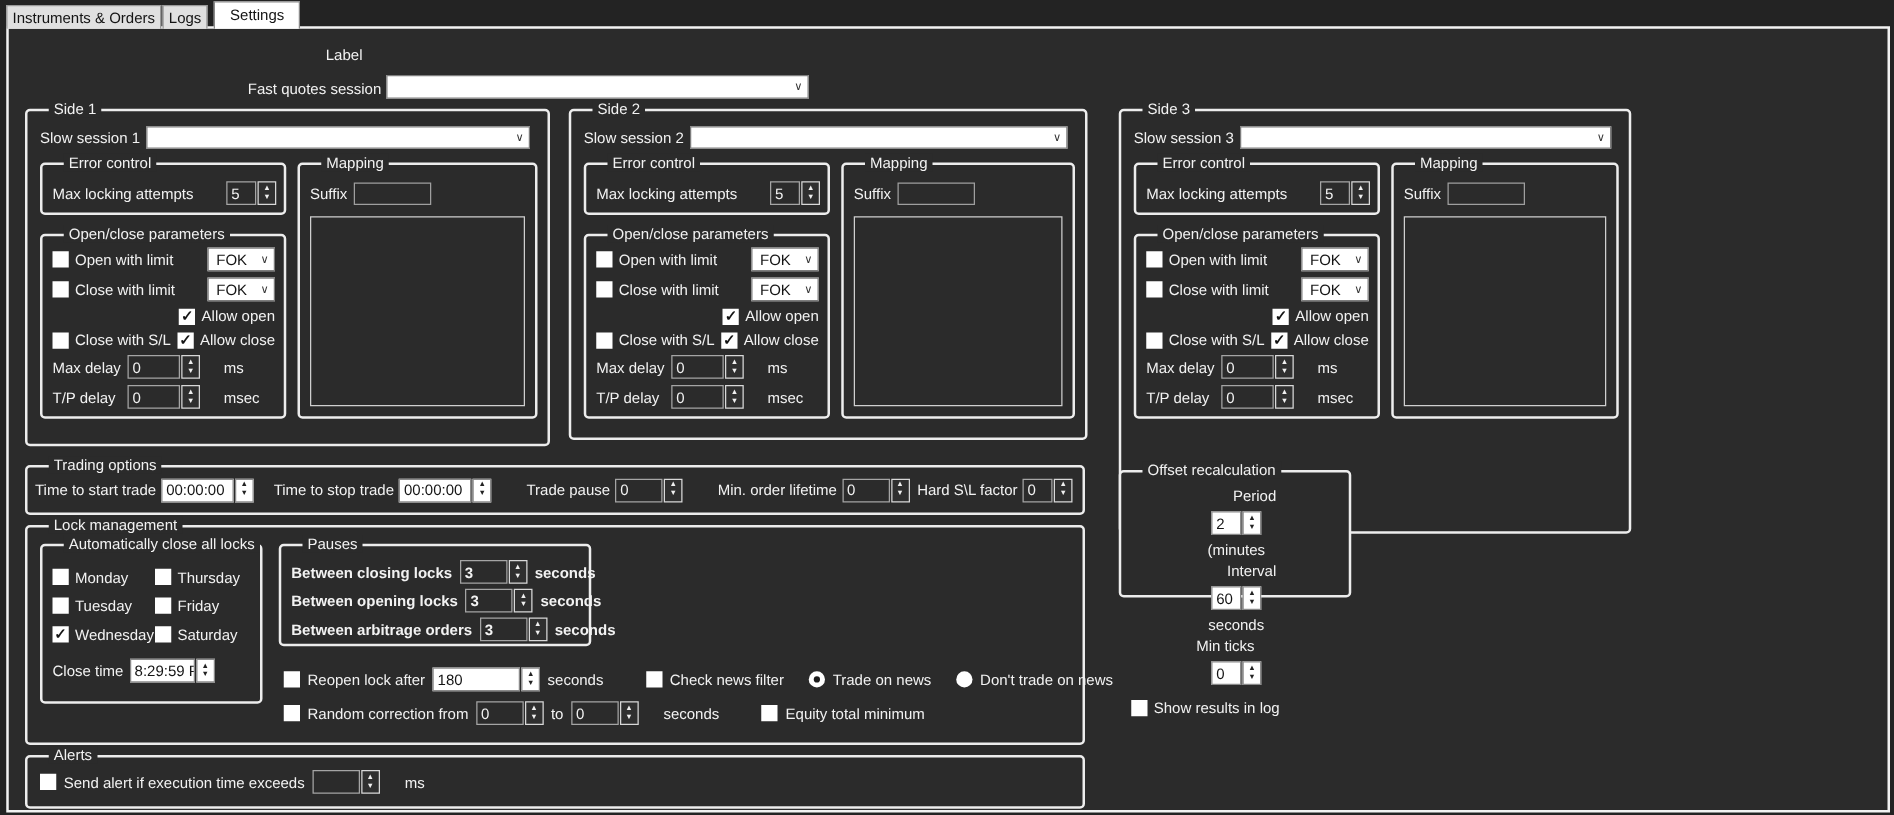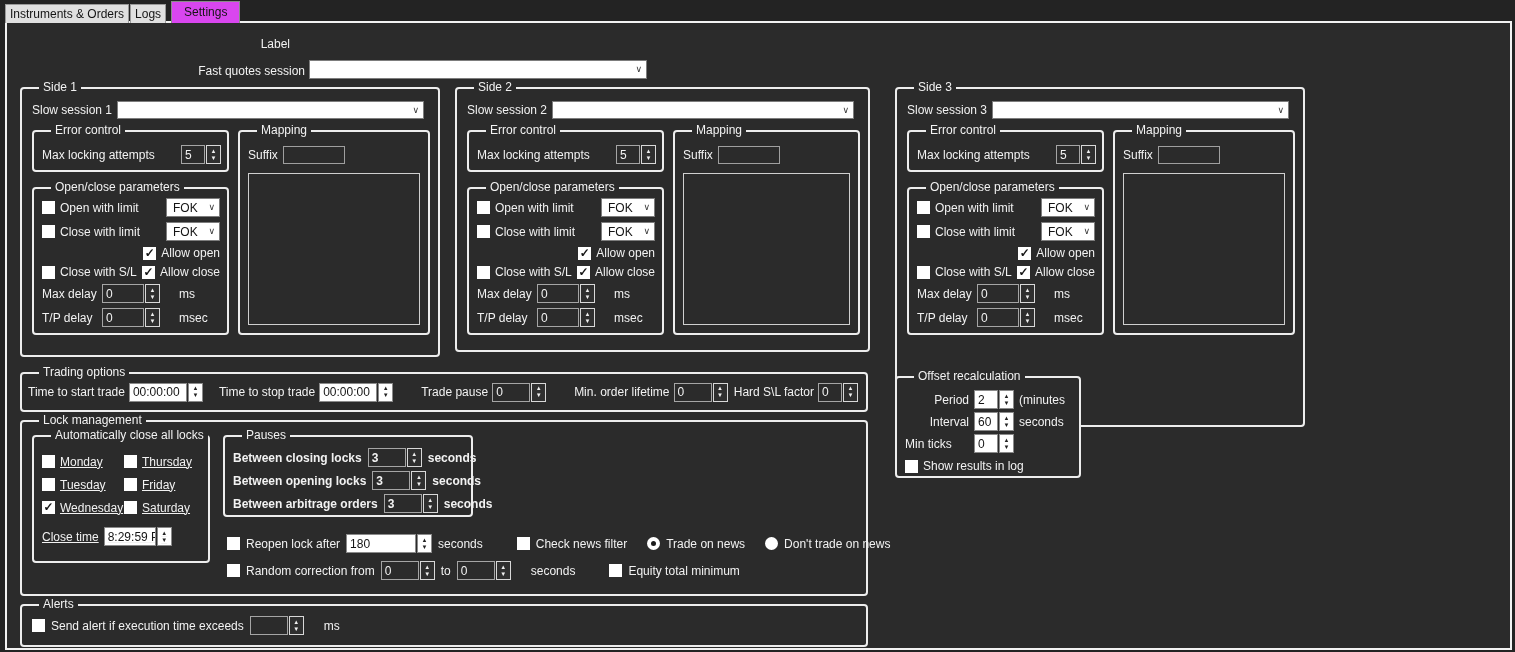--- a/index.html
+++ b/index.html
@@ -10,21 +10,21 @@
     font-family:"Liberation Sans", sans-serif; font-size:12px;
   }
   
   .tabbar { position:absolute; top:1px; left:5px; display:flex; align-items:flex-end; z-index:10; }
   .tab {
     background:#e0e0e0; color:#141414; border:1px solid #9a9a9a; border-bottom:none;
     height:19px; line-height:18px; padding:0 4px; font-size:12px; white-space:nowrap;
   }
   .tab + .tab { margin-left:1px; }
   .tab.active {
-    background:#d946ef; height:22px; line-height:20px; padding:0 12px; margin-left:5px;
+    background:#ffffff; height:22px; line-height:20px; padding:0 12px; margin-left:5px;
     border-color:#8a8a8a; position:relative;
   }
   
   .panel {
     position:absolute; left:5px; top:21px; right:3px; bottom:2px;
     background:#2b2b2b; border:2px solid #f2f2f2;
   }
   
   .grp { border:2px solid #ededed; border-radius:4px; position:relative; background:#2b2b2b; }
   .grp.abs { position:absolute; }
@@ -78,28 +78,28 @@
   .spin .w22 { min-width:24px; width:24px; }
   .spin .w34 { min-width:38px; width:38px; }
   .spin .w42 { min-width:42px; width:42px; }
   .spin .w52 { min-width:52px; width:52px; }
   .spin .w58 { min-width:58px; width:58px; }
   .spin .w70 { min-width:70px; width:70px; }
   
   .trading .trow { margin:0 8px 0 6px; height:100%; gap:4px; }
   .sp10 { width:8px; flex:none; }
   
-  .offset .orow { margin:3px 6px 0 8px; gap:5px; }
+  .offset .orow { margin:3px 6px 0 8px; gap:5px;flex-direction:column; }
   .offset .orow:first-of-type { margin-top:12px; }
   .offset .olbl { width:64px; text-align:right; }
   .offset .olbl.left { text-align:left; }
   .offset .ochk { margin:6px 6px 0 8px; }
   
   .lock .lwrap { display:flex; gap:13px; margin:13px 10px 8px 10px; }
-  .grp.autoclose { width:178px; height:128px; flex:none; display:flex; flex-direction:column;text-decoration:underline; }
+  .grp.autoclose { width:178px; height:128px; flex:none; display:flex; flex-direction:column; }
   .autoclose .days { display:grid; grid-auto-flow:column; grid-template-rows:repeat(3,17px);
     grid-template-columns:82px auto; row-gap:6px; margin:16px 4px 0 8px; }
   .autoclose .closerow { margin:11px 4px 0 8px; }
   .lock .rcol { flex:1; display:flex; flex-direction:column; }
   .grp.pauses { width:250px; height:82px; flex:none; }
   .pauses .prow { margin:4px 8px 0 8px; gap:6px;font-weight:bold; }
   .pauses .prow:first-of-type { margin-top:11px; }
   .pauses .plbl { width:148px; text-align:right; }
   .lock .reopenrow { margin:17px 0 0 4px; gap:6px; }
   .lock .randrow { margin:8px 0 0 4px; gap:6px; }

